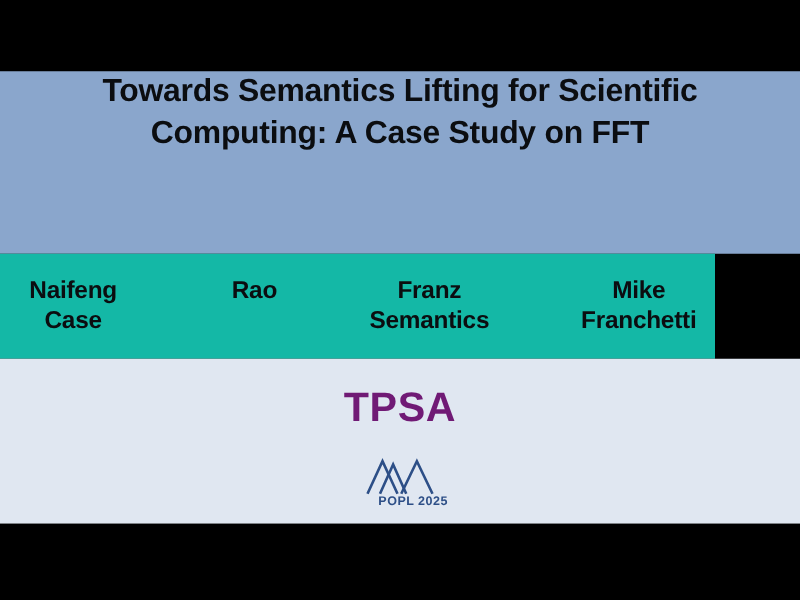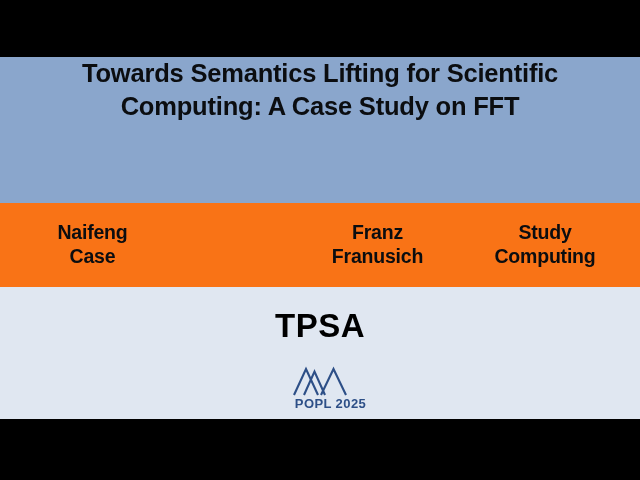--- a/index.html
+++ b/index.html
@@ -43,23 +43,23 @@
     font-weight: bold;
     color: #0b0d10;
     text-align: center;
     line-height: 1.28;
     letter-spacing: -0.2px;
     padding: 0 26px;
     max-width: 590px;
   }
 
   .authors-band {
-    width: 640px;
+    width: 572px;
     height: 84px;
-    background: #f97316;
+    background: #14b8a6;
     flex: none;
     display: flex;
     align-items: center;
     justify-content: center;
   }
   .authors-row {
     width: 100%;
     display: flex;
     align-items: flex-start;
     justify-content: center;
@@ -87,39 +87,39 @@
     background: #e0e7f1;
     display: flex;
     flex-direction: column;
     align-items: center;
     padding-top: 22px;
     box-sizing: border-box;
   }
   .venue-name {
     font-size: 33px;
     font-weight: bold;
-    color: #000000;
+    color: #701a75;
     letter-spacing: 0.5px;
     line-height: 1;
     text-align: center;
   }
   .logo-block {
     margin-top: 24px;
     display: flex;
     flex-direction: column;
     align-items: center;
   }
   .logo-mark {
     display: block;
     width: 58px;
     height: 30px;
   }
   .logo-caption {
     margin-top: 1px;
-    font-size: 13px;
+    font-size: 10px;
     font-weight: bold;
     color: #2d4f87;
     letter-spacing: 0.4px;
     line-height: 1;
     text-align: center;
     padding-left: 21px;
   }
 </style>
 </head>
 <body>
@@ -137,30 +137,31 @@
 
   <div class="authors-band">
     <div class="authors-row">
 
       <div class="author author-first">
         <span class="author-line">Naifeng</span>
         <span class="author-line">Case</span>
       </div>
 
       <div class="author author-second">
+        <span class="author-line">Rao</span>
       </div>
 
       <div class="author author-third">
         <span class="author-line">Franz</span>
-        <span class="author-line">Franusich</span>
+        <span class="author-line">Semantics</span>
       </div>
 
       <div class="author author-fourth">
-        <span class="author-line">Study</span>
-        <span class="author-line">Computing</span>
+        <span class="author-line">Mike</span>
+        <span class="author-line">Franchetti</span>
       </div>
 
     </div>
   </div>
 
   <div class="content-band">
 
     <div class="venue-name">TPSA</div>
 
     <div class="logo-block">

